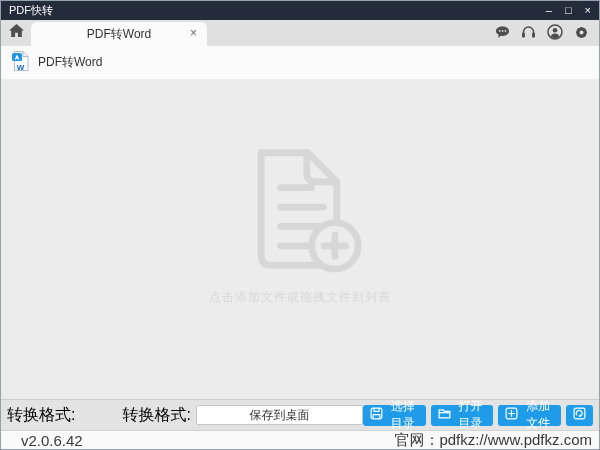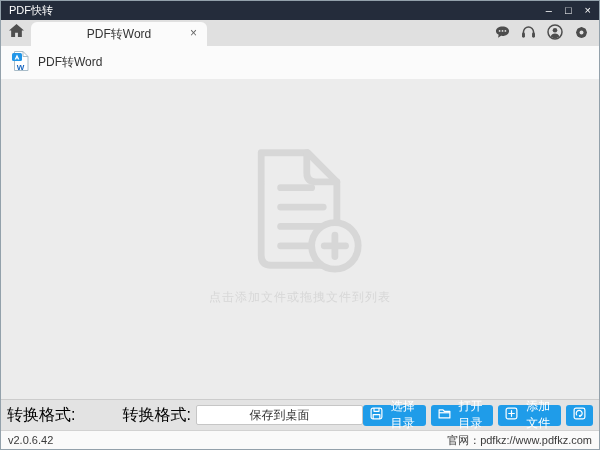--- a/index.html
+++ b/index.html
@@ -41,21 +41,21 @@
   .radio.selected .radio-circle::after { content:""; width:6px; height:6px; border-radius:50%; background:#2e75c0; }
   .radio.selected .radio-label { color:#274f86; }
   .path-label { margin-left:47px; }
   .path-input { width:171px; height:20px; margin-left:5px; border:1px solid #c6c6c6; border-radius:2px; background:#fff; font-size:12px; color:#333; padding:0 5px; font-family:"Liberation Sans","DejaVu Sans",sans-serif;text-align:center; }
   .btn-group { margin-left:auto; display:flex; align-items:center; gap:5px; }
   .blue-btn { height:21px; background:#1f9ce9; border:none; border-radius:3px; color:#fff; font-size:12px; display:flex; align-items:center; gap:4px; padding:0 7px; cursor:pointer; font-family:"Liberation Sans","DejaVu Sans",sans-serif; }
   .blue-btn svg { flex:0 0 auto; }
 
   
   .statusbar { height:19px; background:#fafafa; border-top:1px solid #d2d2d2; display:flex; align-items:center; justify-content:space-between; padding:0 7px; flex:0 0 auto; }
-  .statusbar span { font-size:11px; color:#3a3a3a; }
+  .statusbar span { font-size:15px; color:#3a3a3a;margin-left:13px; }
 </style>
 </head>
 <body>
 
 <div class="window">
 
   <div class="titlebar">
     <span class="title">PDF快转</span>
     <div class="win-controls">
       <span>–</span>

